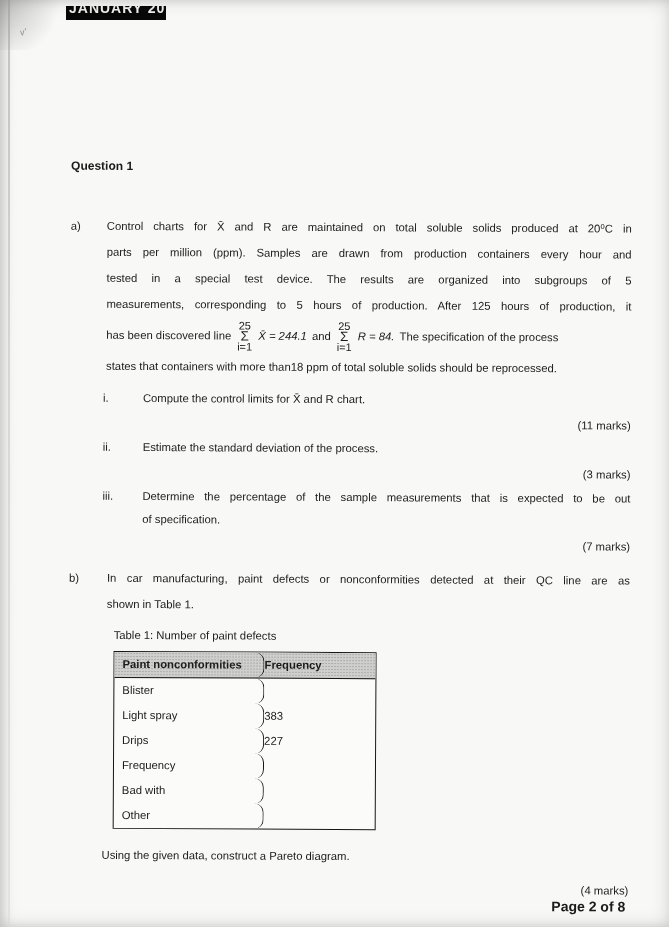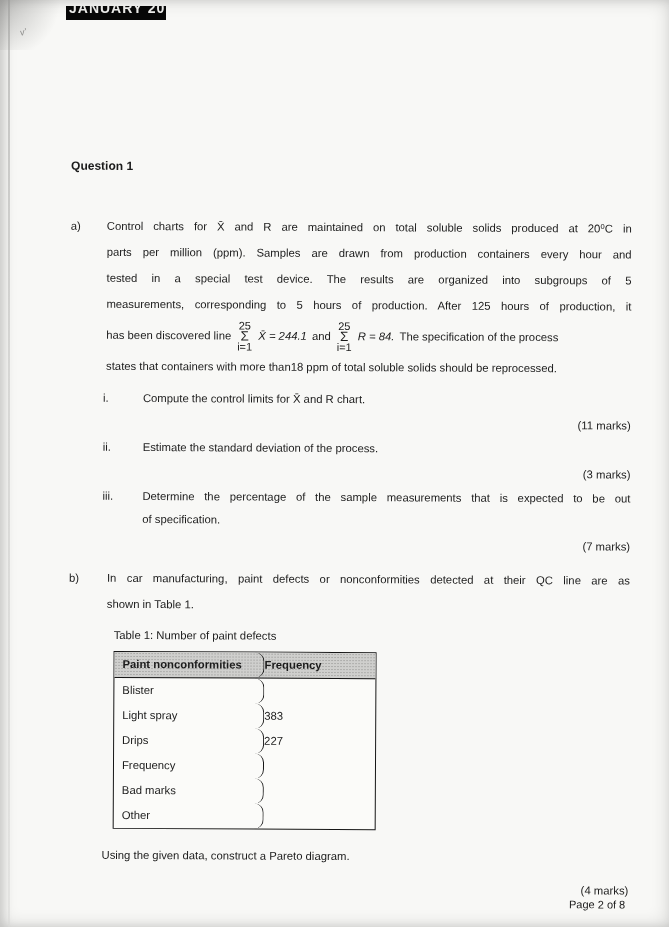--- a/index.html
+++ b/index.html
@@ -76,21 +76,21 @@
     background-image:radial-gradient(circle,#8d8d8b 0.6px,transparent 0.75px);
     background-size:3px 3px;
   }
   .c1{flex:0 0 150px;border-right:1.3px solid #161616;box-sizing:border-box;padding-left:8px;}
   .c2{flex:1;text-align:left;}
   .thead .c1,.thead .c2{font-weight:700;line-height:21px;height:21px;}
   .trow .c1,.trow .c2{line-height:25px;height:25px;border-radius:9px;}
   .closing{margin:20px 0 0 34px;height:16px;}
   .marks-final{text-align:right;margin-top:12px;line-height:23px;}
   .footer{
-    position:absolute;right:39px;top:897px;font-weight:400;font-size:11px;
+    position:absolute;right:39px;top:897px;font-weight:700;font-size:14px;
   }
 </style>
 </head>
 <body>
 
 <div class="page">
   <div class="corner-shade"></div>
   <div class="edge-line"></div>
 
   <div class="stamp">
@@ -175,21 +175,21 @@
           <span class="c2">383</span>
         </div>
         <div class="trow">
           <span class="c1">Drips</span>
           <span class="c2">227</span>
         </div>
         <div class="trow">
           <span class="c1">Frequency</span>
         </div>
         <div class="trow">
-          <span class="c1">Bad marks</span>
+          <span class="c1">Bad with</span>
         </div>
         <div class="trow">
           <span class="c1">Other</span>
         </div>
       </div>
 
       <div class="closing">Using the given data, construct a Pareto diagram.</div>
       <div class="marks-final">(4 marks)</div>
     </div>
 

